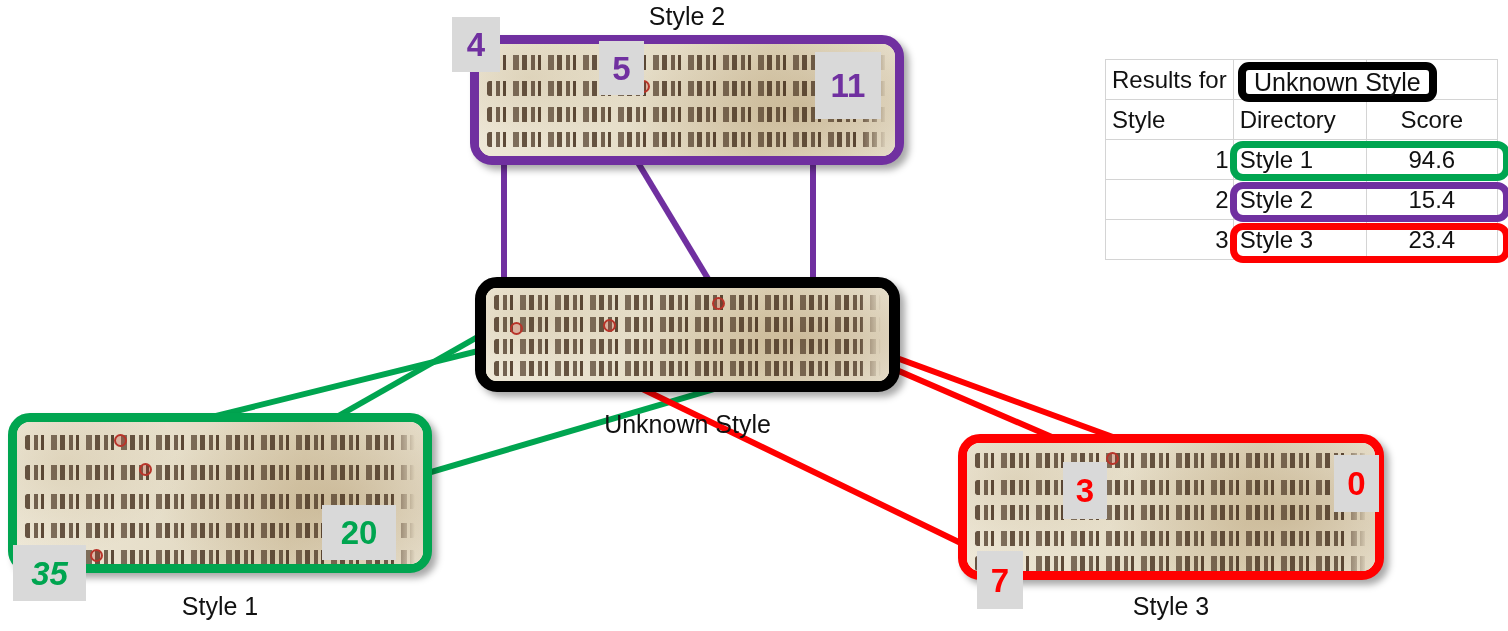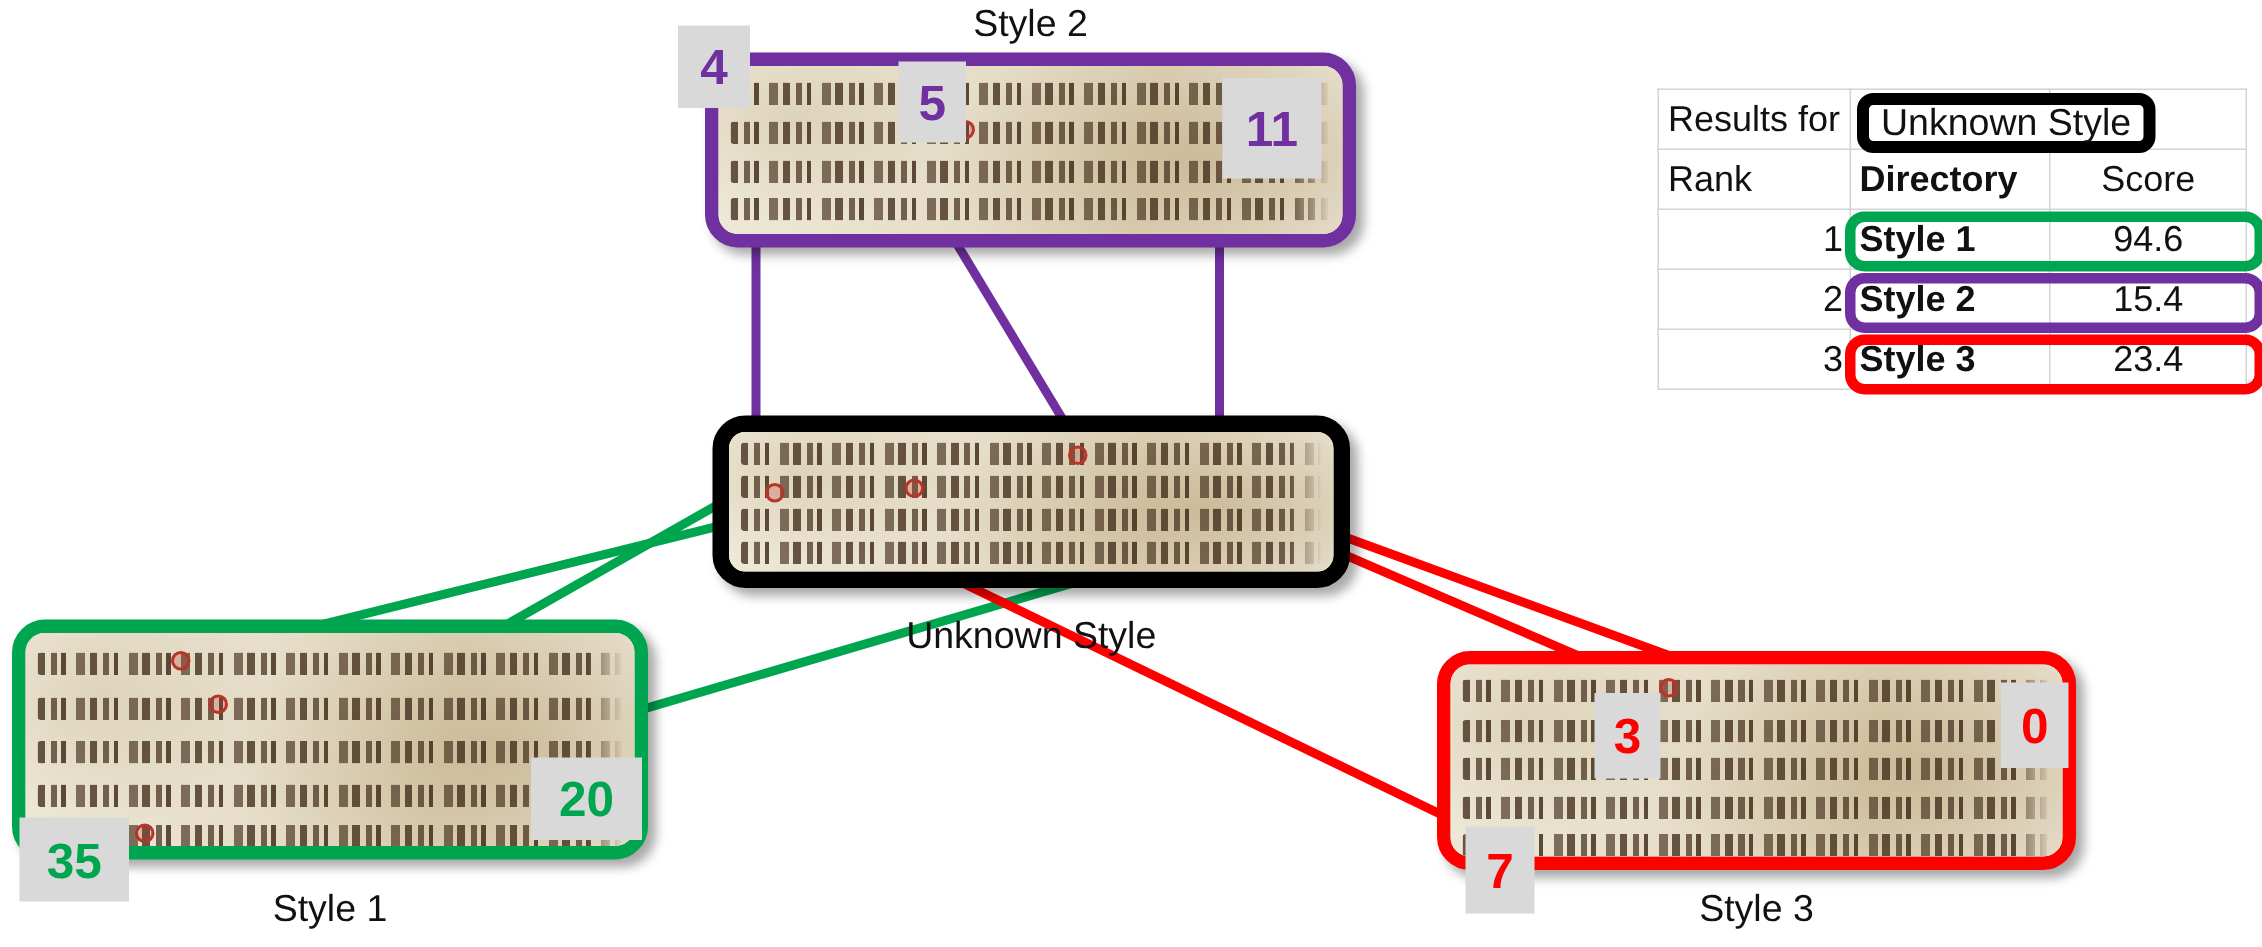--- a/index.html
+++ b/index.html
@@ -42,21 +42,21 @@
          align-items:center;justify-content:center;
          font-size:33px;font-weight:bold;line-height:1;}
 
   
   .tbl{position:absolute;left:1105px;top:59px;width:393px;
        border-collapse:collapse;font-size:24px;background:#fff;}
   .tbl td{border:1px solid #d4d4d4;padding:1px 6px;height:40px;
           box-sizing:border-box;white-space:nowrap;color:#111;}
   .c-rank{width:122px;text-align:left;}
   .c-rank.num{text-align:right;padding-right:4px;}
-  .c-dir{width:135px;text-align:left;font-weight:bold;}
+  .c-dir{width:135px;text-align:left;}
   .c-score{width:136px;text-align:center;padding-right:10px;}
   .hl{position:absolute;border-radius:13px;box-sizing:border-box;
       pointer-events:none;}
   .chip{position:absolute;background:#fff;border-radius:11px;
         box-sizing:border-box;display:flex;align-items:center;
         font-size:25px;color:#111;padding:0 8px;white-space:nowrap;}
 </style>
 </head>
 <body>
 
@@ -155,36 +155,36 @@
       </div>
       <div class="rub" style="left:34%;top:9px;"></div>
     </div>
   </div>
   <div class="panel-title" style="left:958px;top:592px;width:426px;">Style 3</div>
 
   <div class="badge" style="left:452px;top:17px;width:48px;height:55px;color:#7030A0;">4</div>
   <div class="badge" style="left:599px;top:41px;width:45px;height:54px;color:#7030A0;">5</div>
   <div class="badge" style="left:815px;top:52px;width:66px;height:67px;color:#7030A0;">11</div>
 
-  <div class="badge" style="left:322px;top:505px;width:74px;height:55px;color:#00A550;margin-left:32px;">20</div>
-  <div class="badge" style="left:13px;top:545px;width:73px;height:56px;color:#00A550;">35</div>
+  <div class="badge" style="left:322px;top:505px;width:74px;height:55px;color:#00A550;">20</div>
+  <div class="badge" style="left:13px;top:545px;width:73px;height:56px;color:#00A550;font-style:italic;">35</div>
 
   <div class="badge" style="left:1063px;top:462px;width:44px;height:57px;color:#FF0000;">3</div>
   <div class="badge" style="left:1334px;top:455px;width:45px;height:57px;color:#FF0000;">0</div>
   <div class="badge" style="left:977px;top:551px;width:46px;height:58px;color:#FF0000;">7</div>
 
   <table class="tbl">
     <tbody>
         <tr>
       <td class="c-rank">Results for</td>
       <td class="c-dir"></td>
       <td class="c-score"></td>
     </tr>
     <tr>
-      <td class="c-rank">Rank</td>
+      <td class="c-rank">Style</td>
       <td class="c-dir">Directory</td>
       <td class="c-score">Score</td>
     </tr>
     <tr>
       <td class="c-rank num">1</td>
       <td class="c-dir">Style 1</td>
       <td class="c-score">94.6</td>
     </tr>
     <tr>
       <td class="c-rank num">2</td>

